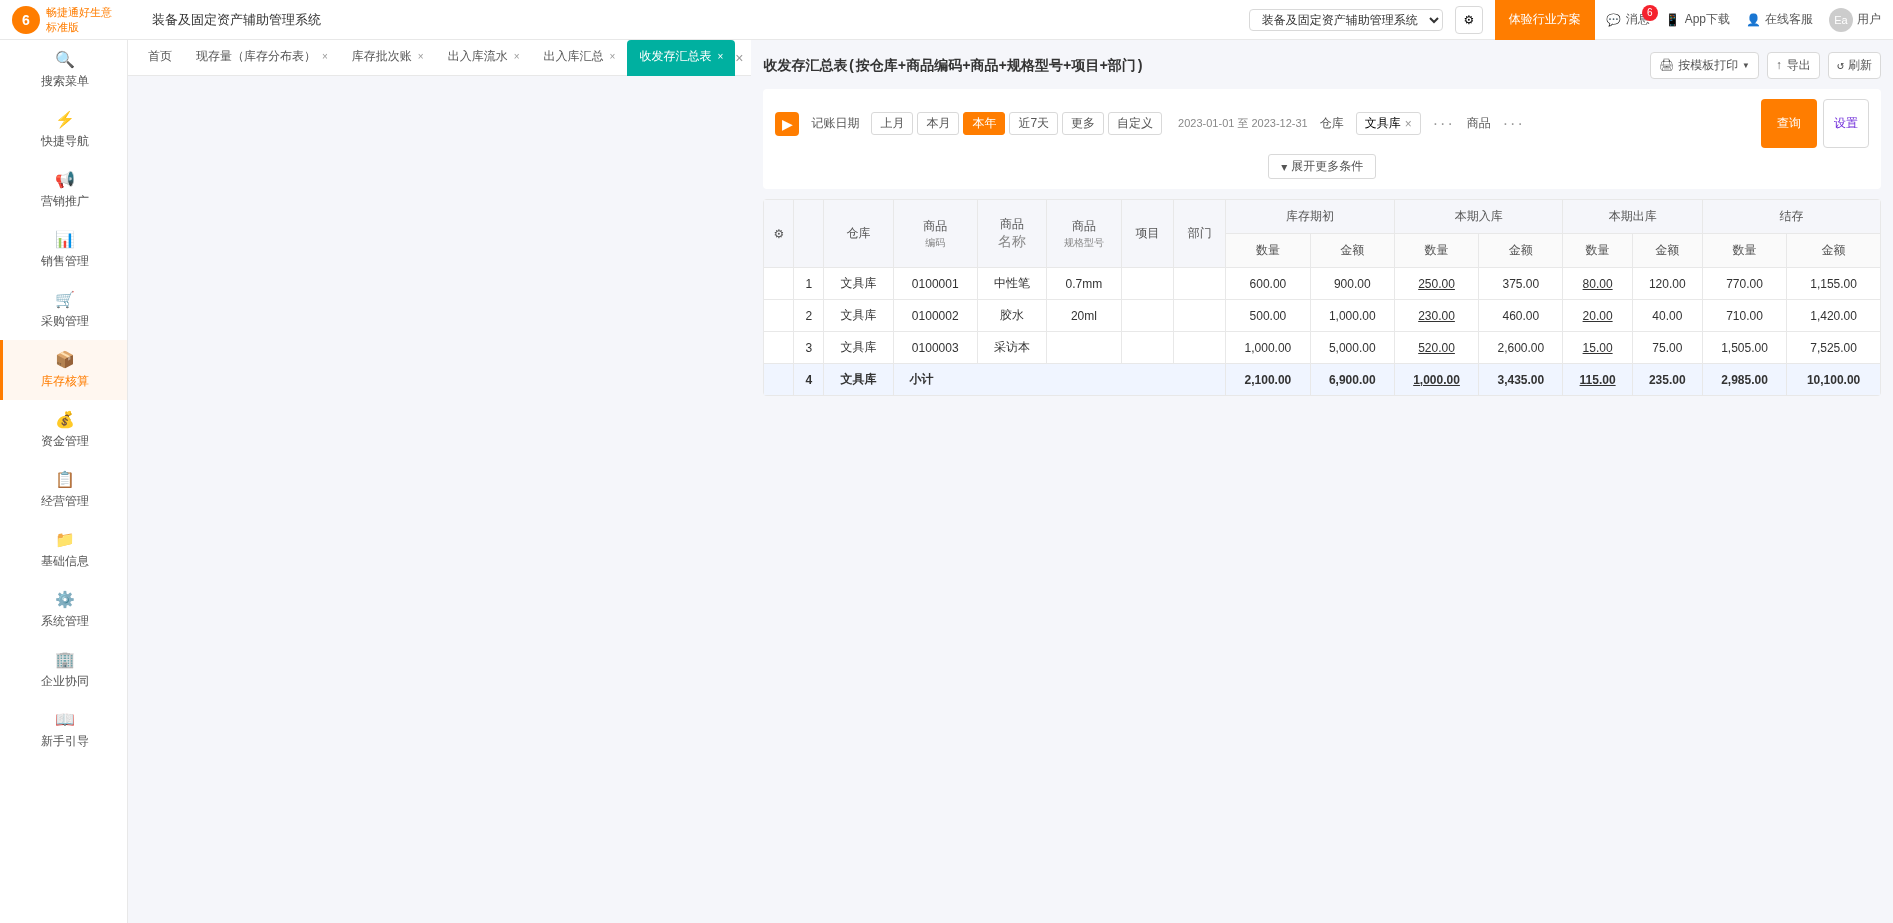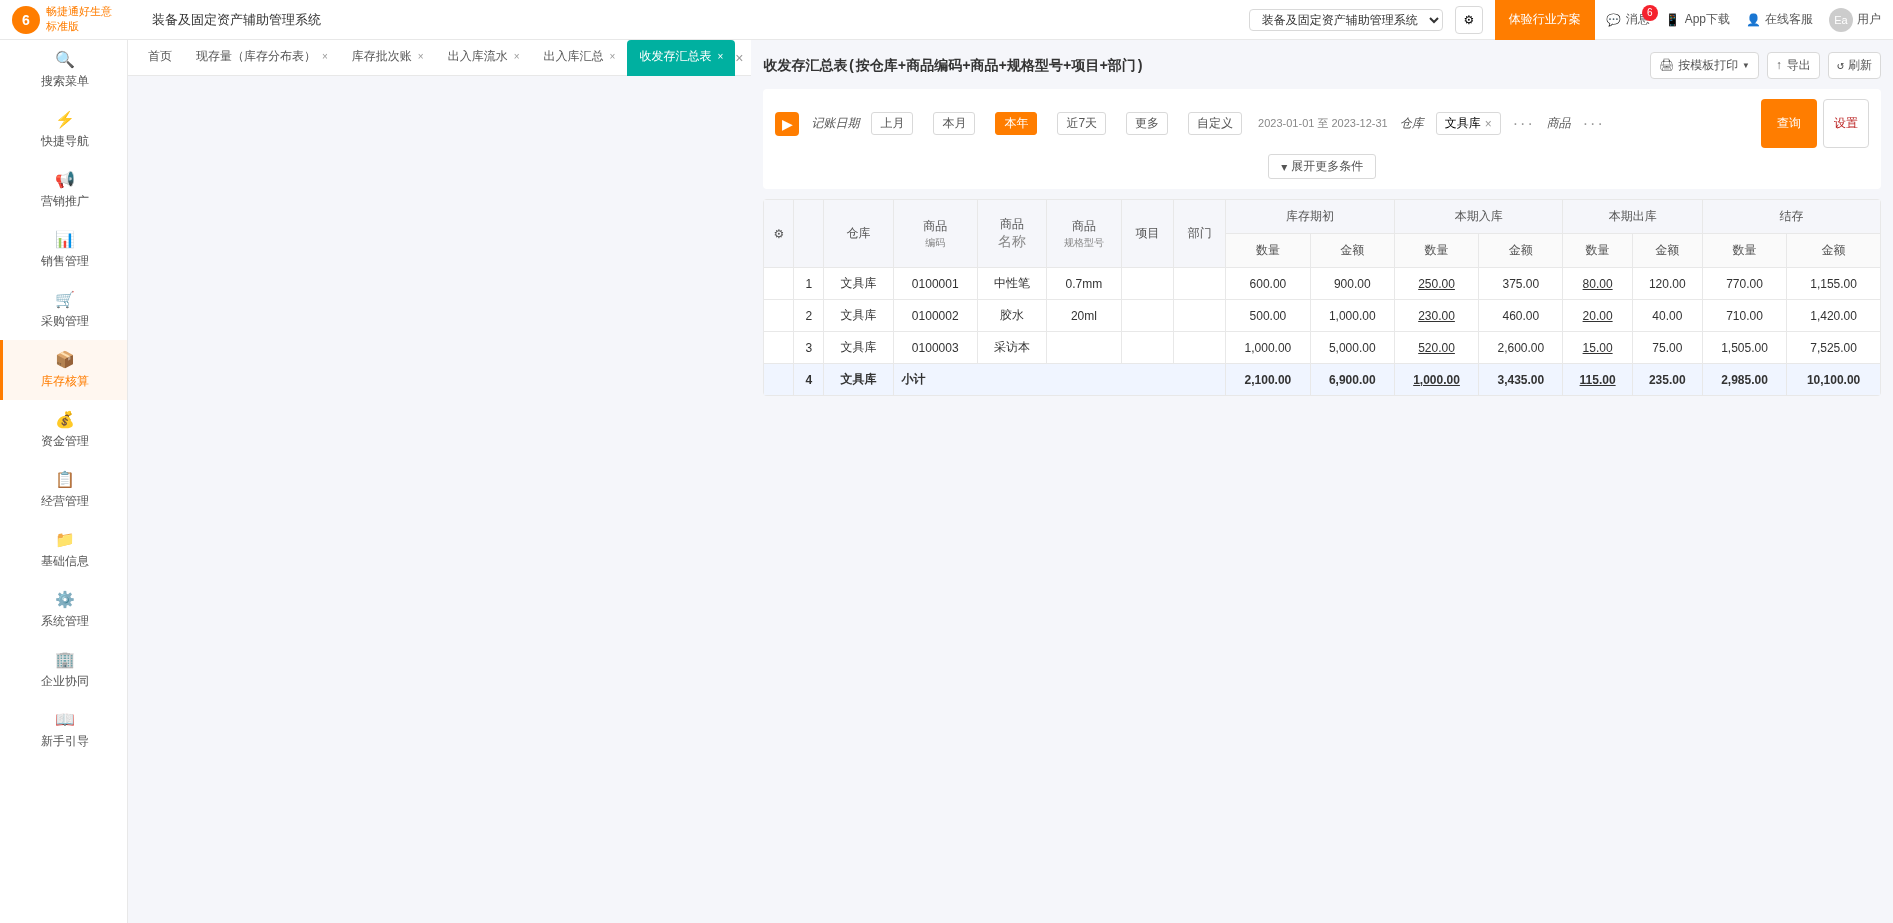--- a/index.html
+++ b/index.html
@@ -5,21 +5,21 @@
     * { box-sizing: border-box; margin: 0; padding: 0; }
     body { font-family: 'Microsoft YaHei', Arial, sans-serif; font-size: 12px; background: #f0f2f5; display: flex; flex-direction: column; height: 923px; overflow: hidden; }
 
     
     .top-header {
       display: flex; align-items: center; background: #fff; height: 40px;
       border-bottom: 1px solid #e8e8e8; padding: 0 12px; gap: 12px; flex-shrink: 0;
     }
     .logo-area { display: flex; align-items: center; gap: 6px; width: 128px; }
     .logo-icon { width: 28px; height: 28px; background: #ff7d00; border-radius: 50%; display: flex; align-items: center; justify-content: center; color: #fff; font-size: 14px; font-weight: bold; }
-    .logo-text { font-size: 11px; color: #ff7d00; line-height: 1.3; font-family: Liberation Mono, monospace; }
+    .logo-text { font-size: 11px; color: #ff7d00; line-height: 1.3; }
     .system-title { font-size: 13px; color: #333; font-weight: 500; flex: 1; }
     .header-selector { border: 1px solid #d9d9d9; border-radius: 4px; padding: 2px 8px; font-size: 12px; color: #333; background: #fff; cursor: pointer; }
     .gear-btn { width: 28px; height: 28px; border: 1px solid #d9d9d9; border-radius: 4px; display: flex; align-items: center; justify-content: center; cursor: pointer; background: #fff; }
     .try-btn { background: #ff7d00; color: #fff; border: none; border-radius: 4px; padding: 16px 14px; font-size: 12px; cursor: pointer; }
     .header-right { display: flex; align-items: center; gap: 16px; margin-left: auto; }
     .header-right-item { display: flex; align-items: center; gap: 4px; color: #555; font-size: 12px; cursor: pointer; position: relative; }
     .badge { background: #f5222d; color: #fff; border-radius: 10px; font-size: 10px; padding: 0 4px; min-width: 16px; height: 16px; line-height: 16px; text-align: center; position: absolute; top: -6px; right: -8px; }
     .user-avatar { width: 24px; height: 24px; background: #ccc; border-radius: 50%; display: flex; align-items: center; justify-content: center; color: #fff; font-size: 11px; }
 
     
@@ -48,32 +48,32 @@
     
     .page-title-bar { display: flex; align-items: center; justify-content: space-between; margin-bottom: 10px; font-family: Liberation Mono, monospace; }
     .page-title { font-size: 14px; font-weight: 600; color: #333; }
     .title-actions { display: flex; gap: 8px; align-items: center; }
     .title-action-btn { display: flex; align-items: center; gap: 4px; font-size: 12px; color: #555; cursor: pointer; padding: 4px 8px; border: 1px solid #d9d9d9; border-radius: 4px; background: #fff; }
 
     
     .filter-section { background: #fff; border-radius: 4px; padding: 10px 12px; margin-bottom: 10px; }
     .filter-row { display: flex; align-items: center; gap: 12px; flex-wrap: wrap; }
     .filter-expand-btn { width: 24px; height: 24px; background: #ff7d00; color: #fff; border-radius: 4px; display: flex; align-items: center; justify-content: center; cursor: pointer; font-size: 14px; flex-shrink: 0; }
-    .filter-label { color: #555; font-size: 12px; white-space: nowrap; font-style: italic; }
-    .date-btns { display: flex; gap: 20px; align-items: center; }
+    .filter-label { color: #555; font-size: 12px; white-space: nowrap; }
+    .date-btns { display: flex; gap: 4px; align-items: center; }
     .date-btn { padding: 2px 8px; border: 1px solid #d9d9d9; border-radius: 3px; cursor: pointer; font-size: 12px; color: #555; background: #fff; }
     .date-btn.active { background: #ff7d00; color: #fff; border-color: #ff7d00; }
     .date-range { font-size: 11px; color: #888; margin-left: 4px; }
     .warehouse-tag { display: flex; align-items: center; gap: 4px; border: 1px solid #d9d9d9; border-radius: 3px; padding: 2px 8px; background: #fff; }
     .warehouse-tag-close { cursor: pointer; color: #999; }
     .filter-dots { color: #999; cursor: pointer; font-size: 16px; letter-spacing: 2px; }
     .filter-expand-row { display: flex; justify-content: center; padding: 6px 0 0; }
     .expand-more-btn { border: 1px solid #d9d9d9; border-radius: 3px; padding: 3px 12px; font-size: 12px; color: #555; cursor: pointer; background: #fff; display: flex; align-items: center; gap: 4px; }
     .query-btn { background: #ff7d00; color: #fff; border: none; border-radius: 4px; padding: 16px 16px; font-size: 12px; cursor: pointer; }
-    .settings-btn { background: #fff; color: #b91c1c; border: 1px solid #d9d9d9; border-radius: 4px; padding: 10px 10px; font-size: 12px; cursor: pointer; font-family: Liberation Serif, serif; }
+    .settings-btn { background: #fff; color: #6d28d9; border: 1px solid #d9d9d9; border-radius: 4px; padding: 10px 10px; font-size: 12px; cursor: pointer; font-family: Liberation Serif, serif; }
 
     
     .table-section { background: #fff; border-radius: 4px; overflow: hidden; }
     table { width: 100%; border-collapse: collapse; font-size: 12px; }
     thead tr th { background: #f5f6fa; color: #555; font-weight: 500; padding: 8px 6px; text-align: center; border: 1px solid #e8e8e8; white-space: nowrap; }
     thead tr.sub-header th { background: #fafafa; }
     tbody tr td { padding: 7px 6px; border: 1px solid #e8e8e8; text-align: center; color: #333; }
     tbody tr.subtotal td { background: #f0f5ff; font-weight: bold; }
     .underline-link { text-decoration: underline; color: #333; cursor: pointer; text-align: center; }
     .settings-col { width: 30px; }
@@ -346,21 +346,21 @@
               <td><span class="underline-link">15.00</span></td>
               <td>75.00</td>
               <td>1,505.00</td>
               <td>7,525.00</td>
             </tr>
 
             <tr class="subtotal">
               <td></td>
               <td>4</td>
               <td>文具库</td>
-              <td colspan="5" style="text-align:left; padding-left:8px;">小计</td>
+              <td colspan="5" style="text-align:left; padding-left:16px;">小计</td>
               <td>2,100.00</td>
               <td>6,900.00</td>
               <td><span class="underline-link">1,000.00</span></td>
               <td>3,435.00</td>
               <td><span class="underline-link">115.00</span></td>
               <td>235.00</td>
               <td>2,985.00</td>
               <td>10,100.00</td>
             </tr>
           </tbody>

